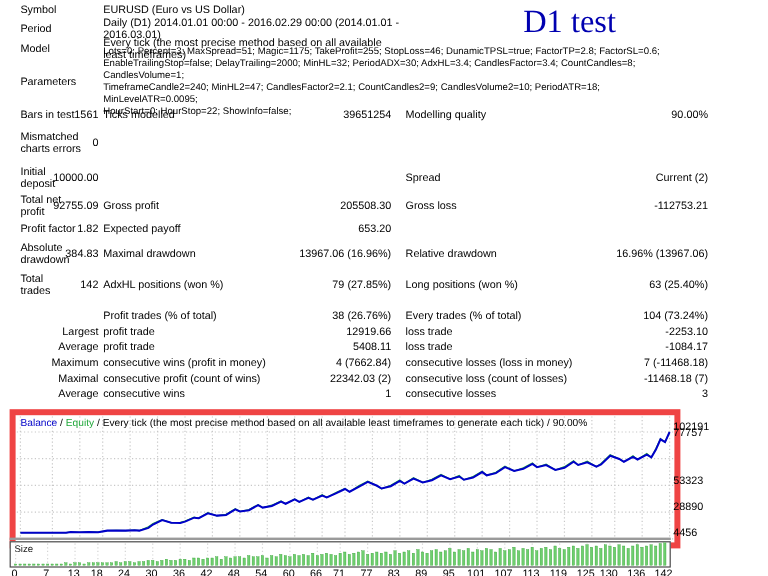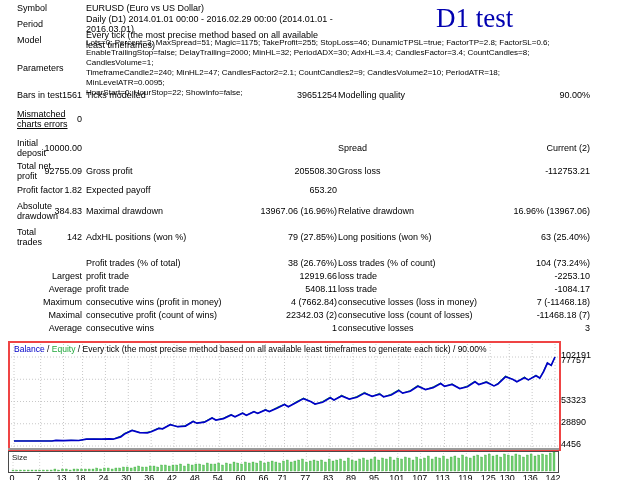--- a/index.html
+++ b/index.html
@@ -3,38 +3,38 @@
 <meta charset="utf-8">
 <style>
   html,body{margin:0;padding:0;width:640px;height:480px;overflow:hidden;}
   body{position:relative;background:#fff;font-family:"Liberation Sans",sans-serif;font-size:9px;color:#000;}
   #report{position:absolute;left:0;top:2;width:640px;}
   .row{position:relative;}
   .cell{position:absolute;top:0;bottom:0;display:flex;align-items:center;line-height:10px;}
   .c1{left:17px;width:72px;}
   .c2{left:0px;width:82px;justify-content:flex-end;}
   .c3{left:86px;width:250px;}
-  .c4{left:217px;width:120px;justify-content:flex-end;}
+  .c4{left:206px;width:120px;justify-content:flex-end;}
   .c5{left:338px;width:185px;}
   .c6{left:430px;width:160px;justify-content:flex-end;text-align:right;}
-  .w40{width:40px;}.w45{width:45px;}.w50{width:50px;}.w52{width:52px;text-decoration:underline;}
+  .w40{width:40px;}.w45{width:45px;}.w50{width:50px;}.w52{width:52px;}
   .r16{height:16px;}
   .r-params{height:40px;}
   .r-bars{height:14px;}
   .r-mis{height:34px;}
   .r-id{height:24px;padding-left:16px;}
   .r-tnp{height:22px;}
   .r-pf{height:16px;}
   .r-ad{height:26px;}
   .r-tt{height:26px;}
   .r-pt{height:13px;margin-top:6px;padding-left:16px;}
   .r13{height:13px;}
   .params{flex-direction:column;align-items:flex-start;justify-content:center;font-size:8px;line-height:10px;width:470px;}
   #title{position:absolute;left:436px;top:3px;font-family:"Liberation Serif",serif;font-size:27px;color:#0000b0;}
-  #chart-box{position:absolute;left:8px;top:341px;width:549px;height:106px;border:2px solid #ef4444;background:#fff;}
+  #chart-box{position:absolute;left:8px;top:341px;width:549px;height:106px;border:5px solid #ef4444;background:#fff;}
   #divider{position:absolute;left:8px;top:448px;width:551px;height:2px;background:#9a9a9a;}
   #size-box{position:absolute;left:8px;top:451px;width:549px;height:20px;border:1px solid #4a4a4a;background:#fff;}
   .ylab{position:absolute;left:561px;width:46px;font-size:9px;}
   .xlab{position:absolute;top:473px;width:24px;text-align:center;font-size:9px;}
   #size-label{position:absolute;left:12px;top:453px;font-size:8px;color:#1a1a1a;}
 </style>
 </head>
 <body>
 
 <div id="report">
@@ -103,21 +103,21 @@
       <div class="cell c1 w40">Total trades</div>
       <div class="cell c2">142</div>
       <div class="cell c3">AdxHL positions (won %)</div>
       <div class="cell c4">79 (27.85%)</div>
       <div class="cell c5">Long positions (won %)</div>
       <div class="cell c6">63 (25.40%)</div>
     </div>
     <div class="row r-pt">
       <div class="cell c3">Profit trades (% of total)</div>
       <div class="cell c4">38 (26.76%)</div>
-      <div class="cell c5">Loss trades (% of count)</div>
+      <div class="cell c5">Every trades (% of total)</div>
       <div class="cell c6">104 (73.24%)</div>
     </div>
     <div class="row r13">
       <div class="cell c2">Largest</div>
       <div class="cell c3">profit trade</div>
       <div class="cell c4">12919.66</div>
       <div class="cell c5">loss trade</div>
       <div class="cell c6">-2253.10</div>
     </div>
     <div class="row r13">

